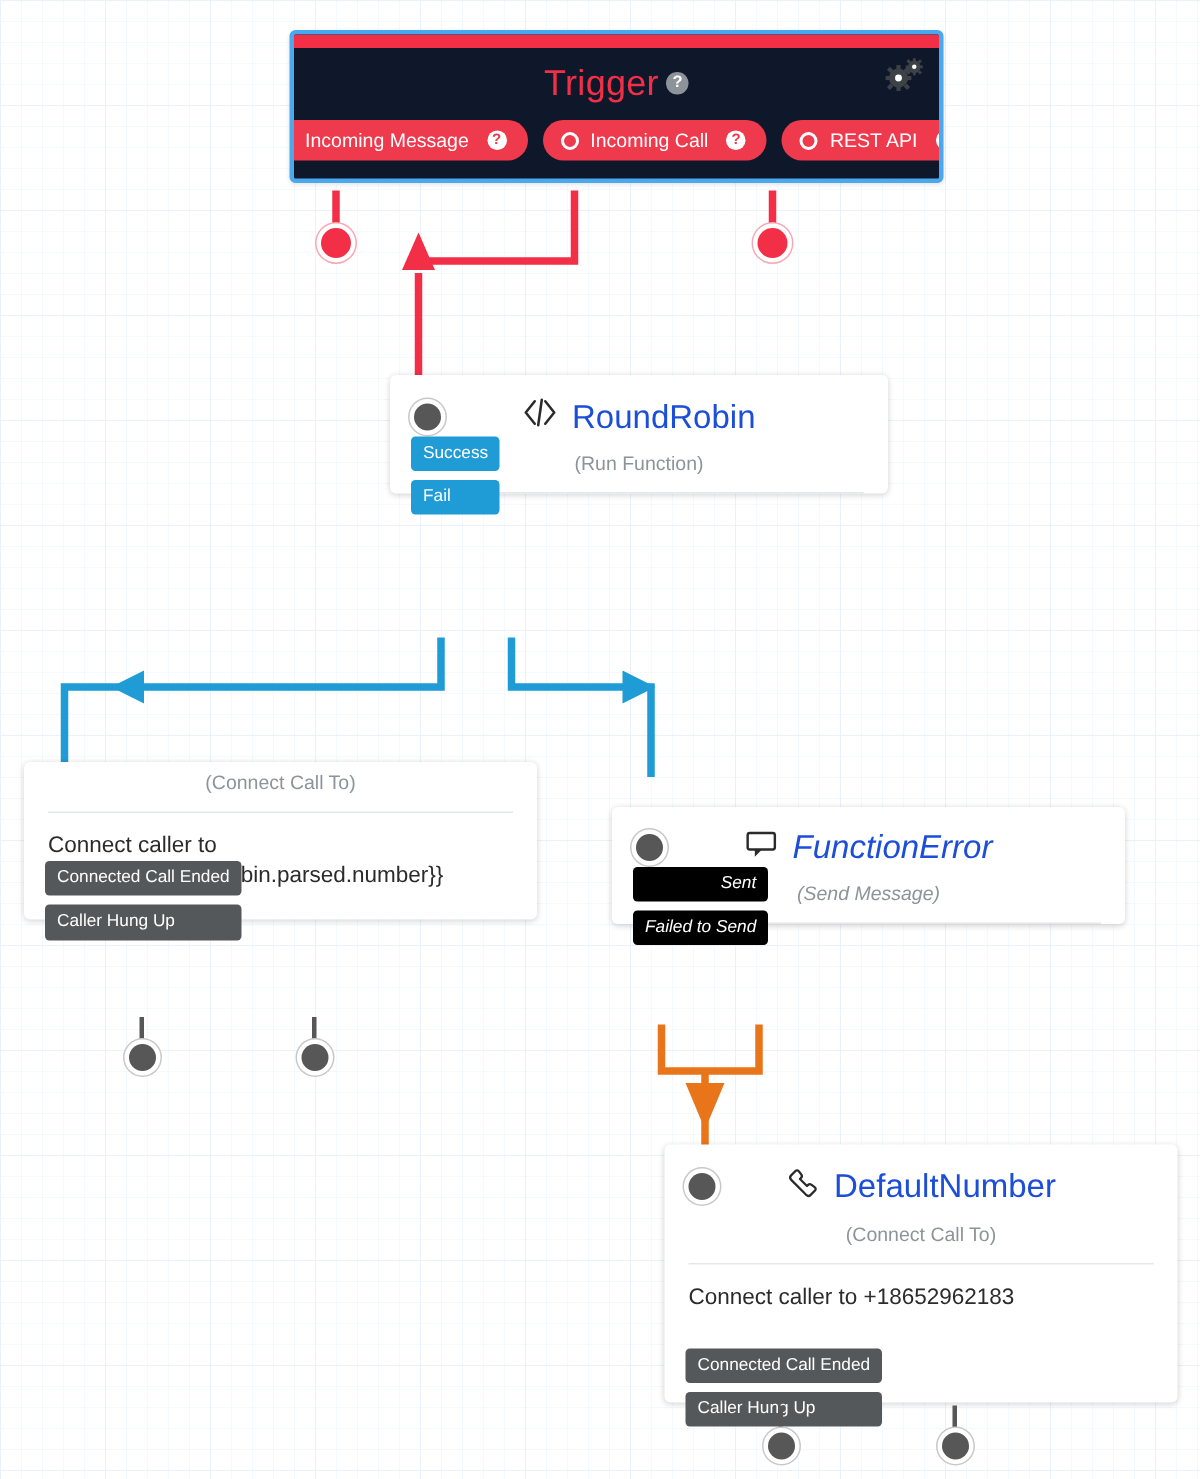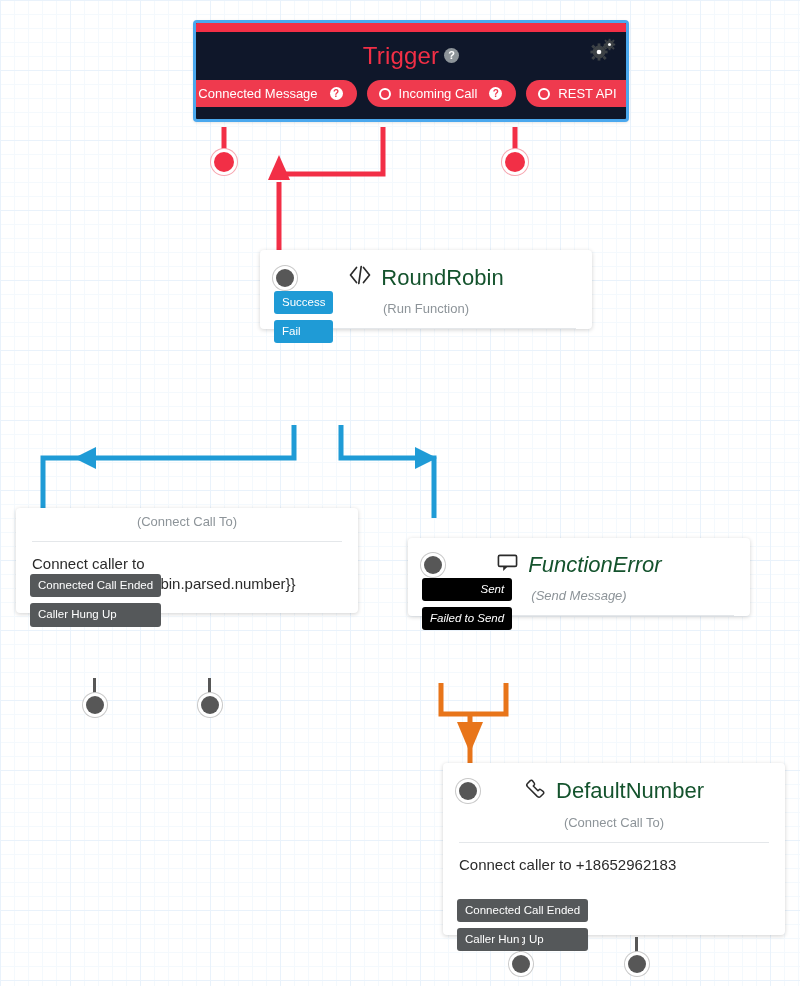--- a/index.html
+++ b/index.html
@@ -126,21 +126,21 @@
     width: 18px; height: 18px;
     border-radius: 50%;
     background: #575757;
     flex: none;
     box-shadow: 0 0 0 3px #ffffff, 0 0 0 4px #c8c8c8;
   }
   .node-name {
     flex: 1;
     text-align: center;
     font-size: 22px;
-    color: #14532d;
+    color: #1d4ed8;
     display: flex;
     align-items: center;
     justify-content: center;
     gap: 9px;
     margin-right: 18px;
     line-height: 1.1;
   }
   .node-sub {
     text-align: center;
     color: #8d9499;
@@ -266,21 +266,21 @@
         </svg>
       </div>
 
       <div class="trigger-title">
         <span>Trigger</span><span class="qmark">?</span>
       </div>
 
       <div class="pill-row">
         <div class="pill">
           <span class="radio"></span>
-          <span>Connected Message</span>
+          <span>Incoming Message</span>
           <span class="qmark small">?</span>
         </div>
         <div class="pill">
           <span class="radio"></span>
           <span>Incoming Call</span>
           <span class="qmark small">?</span>
         </div>
         <div class="pill">
           <span class="radio"></span>
           <span>REST API</span>

